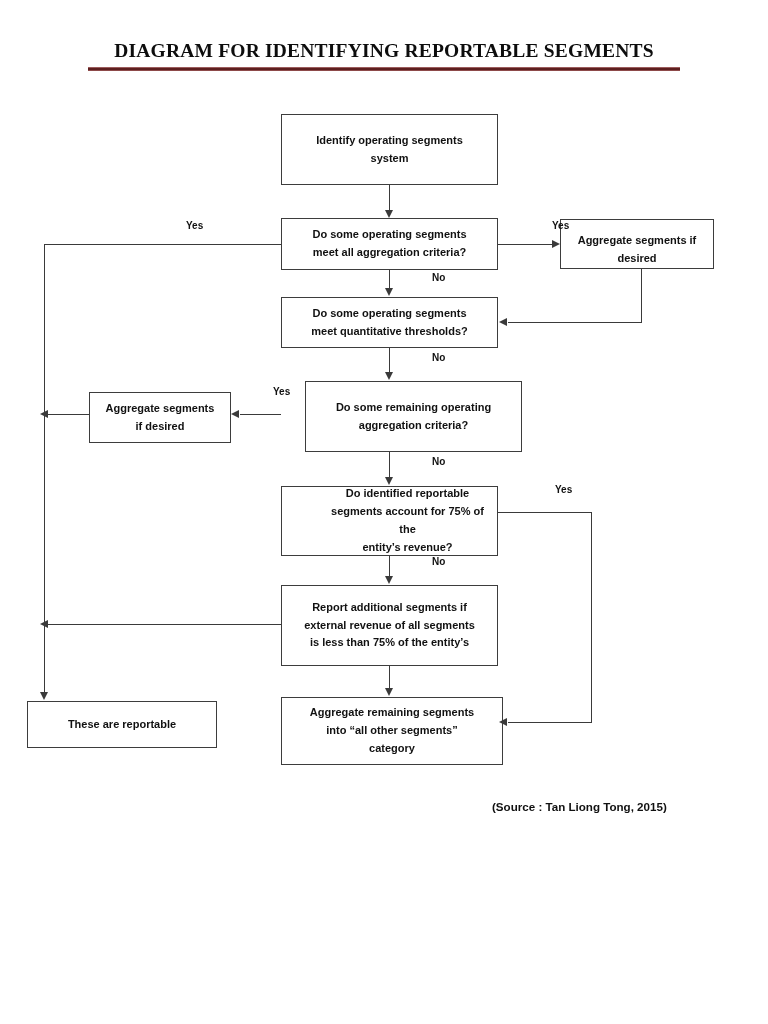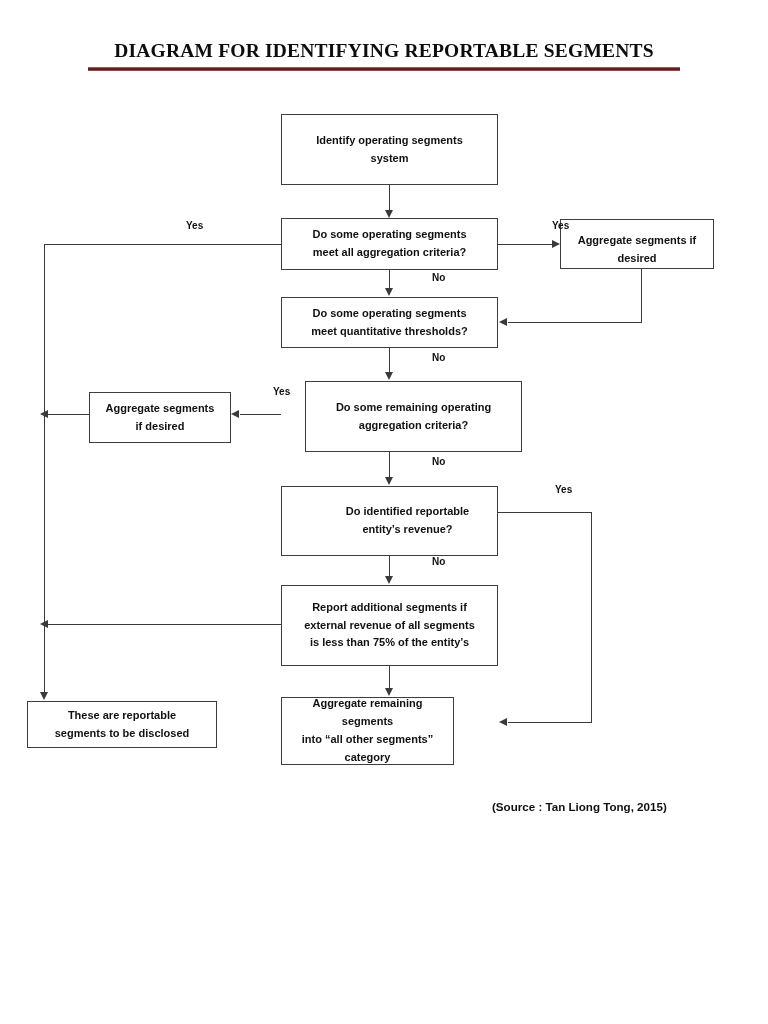--- a/index.html
+++ b/index.html
@@ -170,44 +170,44 @@
 <div class="node" style="left:89px; top:392px; width:142px; height:51px;justify-content:center;">
   <span>
     <span>Aggregate segments</span>
     <span>if desired</span>
   </span>
 </div>
 
 <div class="node" style="left:281px; top:486px; width:217px; height:70px;padding-left:42px;">
   <span>
     <span>Do identified reportable</span>
+    <span>segments account for 75% of the</span>
     <span>entity’s revenue?</span>
   </span>
 </div>
 
 <div class="node" style="left:281px; top:585px; width:217px; height:81px;">
   <span>
     <span>Report additional segments if</span>
     <span>external revenue of all segments</span>
     <span>is less than 75% of the entity’s</span>
   </span>
 </div>
 
-<div class="node" style="left:281px; top:697px; width:173px; height:68px;">
+<div class="node" style="left:281px; top:697px; width:222px; height:68px;">
   <span>
     <span>Aggregate remaining segments</span>
     <span>into “all other segments”</span>
     <span>category</span>
   </span>
 </div>
 
 <div class="node" style="left:27px; top:701px; width:190px; height:47px;">
   <span>
     <span>These are reportable</span>
-    <span>segments to be disclosed</span>
   </span>
 </div>
 
 <div class="line vline" style="left:389px; top:185px; height:26px;"></div>
 <div class="arrow arrow-down" style="left:384.5px; top:210px;"></div>
 
 <div class="line hline" style="left:498px; top:244px; width:54px;"></div>
 <div class="arrow arrow-right" style="left:552px; top:239.5px;"></div>
 
 <div class="line hline" style="left:44px; top:244px; width:237px;"></div>

